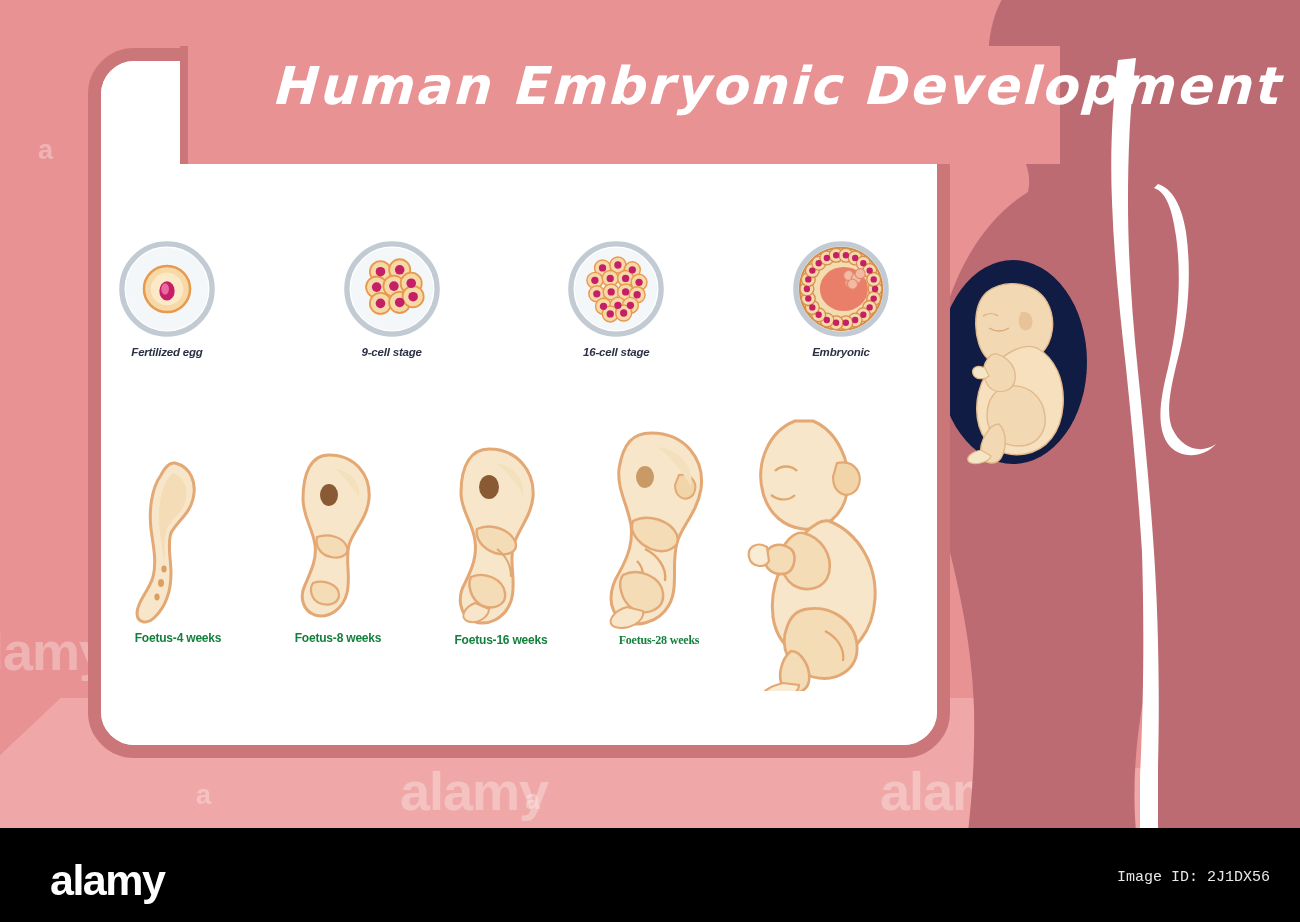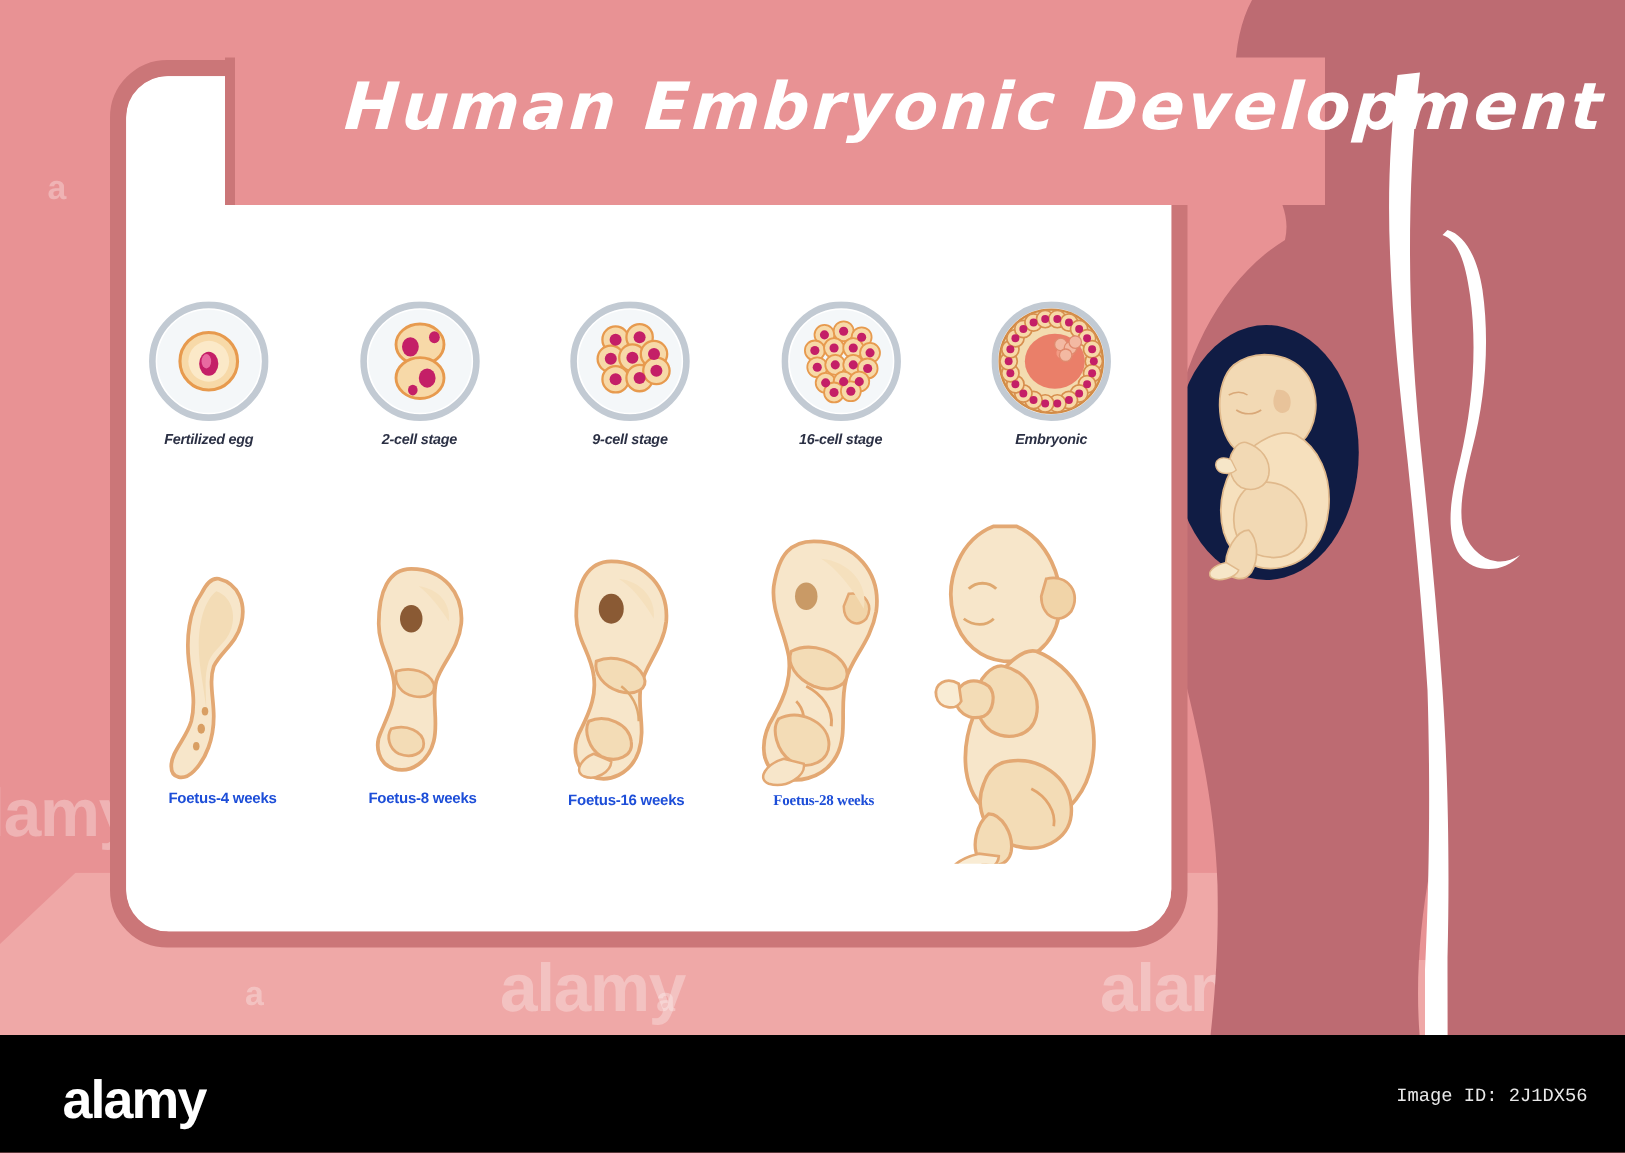--- a/index.html
+++ b/index.html
@@ -142,21 +142,21 @@
   }
   .fetus-item {
     position: absolute;
     display: flex;
     flex-direction: column;
     align-items: center;
   }
   .fetus-label {
     font-size: 12px;
     font-weight: 700;
-    color: #1d4ed8;
+    color: #15803d;
     text-align: center;
     white-space: nowrap;
     letter-spacing: -0.2px;
   }
 
   
   #footer {
     position: absolute;
     left: 0; top: 828px;
     width: 1300px; height: 94px;
@@ -292,33 +292,20 @@
           <div class="cell-item">
             <svg viewBox="0 0 100 100" class="cell-art">
               <circle cx="50" cy="50" r="47" fill="#ffffff" stroke="#c2cad3" stroke-width="5.5"></circle>
               <circle cx="50" cy="50" r="43" fill="#f4f7f9"></circle>
               <circle cx="50" cy="50" r="24" fill="#f7d9a8" stroke="#e79a4e" stroke-width="2.6"></circle>
               <circle cx="50" cy="50" r="17" fill="#fbe9c8"></circle>
               <ellipse cx="50" cy="52" rx="8" ry="10" fill="#c41f67"></ellipse>
               <ellipse cx="48" cy="50" rx="4" ry="6" fill="#e86aa0"></ellipse>
             </svg>
             <div class="cell-label">Fertilized egg</div>
-          </div>
-          <div class="cell-item">
-            <svg viewBox="0 0 100 100" class="cell-art">
-              <circle cx="50" cy="50" r="47" fill="#ffffff" stroke="#c2cad3" stroke-width="5.5"></circle>
-              <circle cx="50" cy="50" r="43" fill="#f4f7f9"></circle>
-              <ellipse cx="50" cy="36" rx="20" ry="17" fill="#f7d9a8" stroke="#e79a4e" stroke-width="2.4"></ellipse>
-              <ellipse cx="50" cy="64" rx="20" ry="17" fill="#f7d9a8" stroke="#e79a4e" stroke-width="2.4"></ellipse>
-              <ellipse cx="42" cy="38" rx="7" ry="8" fill="#c41f67"></ellipse>
-              <ellipse cx="56" cy="64" rx="7" ry="8" fill="#c41f67"></ellipse>
-              <ellipse cx="62" cy="30" rx="4.5" ry="5" fill="#c41f67"></ellipse>
-              <ellipse cx="44" cy="74" rx="4" ry="4.5" fill="#c41f67"></ellipse>
-            </svg>
-            <div class="cell-label">2-cell stage</div>
           </div>
           <div class="cell-item">
             <svg viewBox="0 0 100 100" class="cell-art">
               <circle cx="50" cy="50" r="47" fill="#ffffff" stroke="#c2cad3" stroke-width="5.5"></circle>
               <circle cx="50" cy="50" r="43" fill="#f4f7f9"></circle>
               <circle cx="38" cy="32" r="11" fill="#f7d9a8" stroke="#e79a4e" stroke-width="1.9"></circle>
               <circle cx="58" cy="30" r="11" fill="#f7d9a8" stroke="#e79a4e" stroke-width="1.9"></circle>
               <circle cx="34" cy="48" r="11" fill="#f7d9a8" stroke="#e79a4e" stroke-width="1.9"></circle>
               <circle cx="52" cy="47" r="11" fill="#f7d9a8" stroke="#e79a4e" stroke-width="1.9"></circle>
               <circle cx="70" cy="44" r="11" fill="#f7d9a8" stroke="#e79a4e" stroke-width="1.9"></circle>

